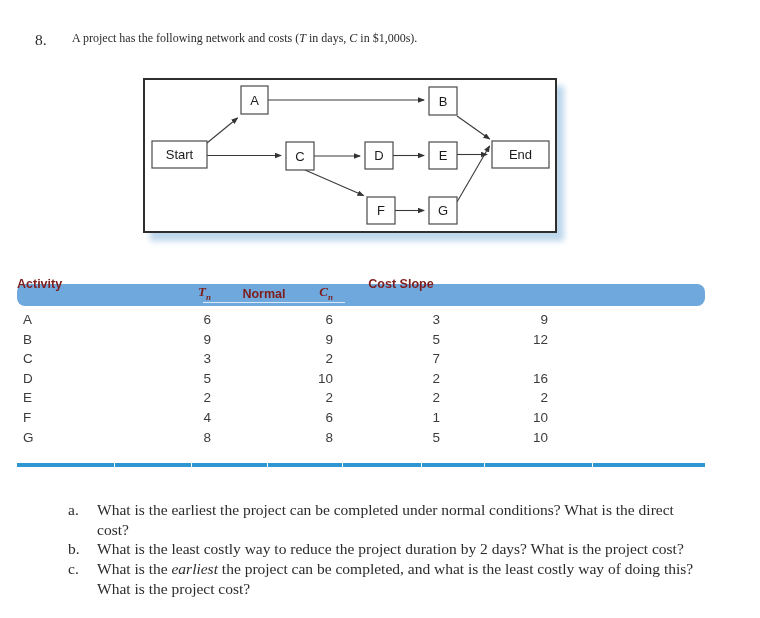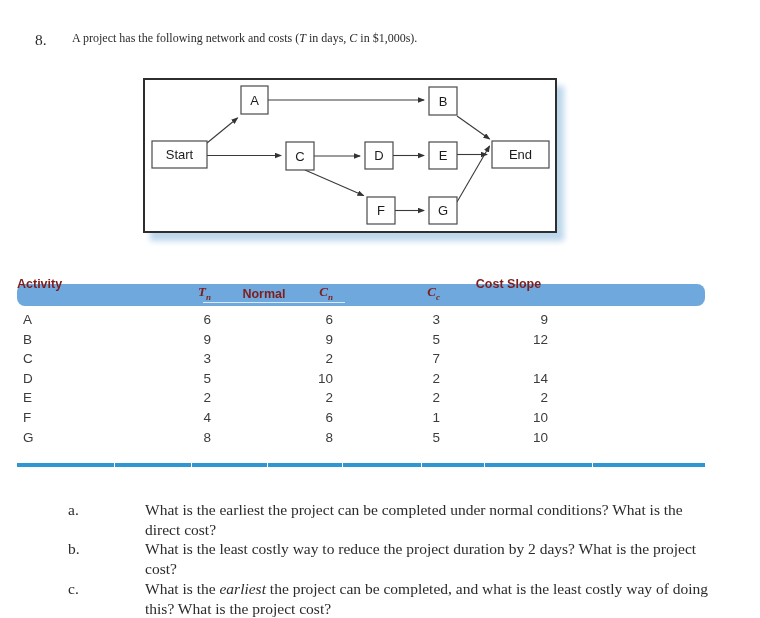--- a/index.html
+++ b/index.html
@@ -56,21 +56,21 @@
   .cell-activity { padding-left:6px; }
   .cell-num { text-align:right; padding-right:2px; }
 
   .blueline { position:absolute; left:0; top:179px; width:688px; height:4px; display:flex; gap:1px; }
   .blueline span { background:#2e96d1; height:4px; display:block; }
 
   
   .questions { position:absolute; left:68px; top:500px; width:640px; font-size:15.5px; line-height:19.7px; }
   .q { display:flex; }
   .q-label { flex:0 0 29px; }
-  .q-text { width:600px;margin-left:48px; }
+  .q-text { width:600px; }
   .q-em { font-style:italic; }
 </style>
 </head>
 <body>
 
 <div class="prob-num">8.</div>
 <div class="prob-stmt"><span>A project has the following network and costs (</span><span class="var-it">T</span><span> in days, </span><span class="var-it">C</span><span> in $1,000s).</span></div>
 
 <div class="diagram">
   <svg width="410" height="151" viewBox="0 0 410 151">
@@ -130,21 +130,20 @@
   </svg>
 </div>
 
 <div class="ctable">
   <div class="thead">
     <div class="group group-normal"><span class="gtxt">Normal</span></div>
     <div class="cols">
       <div class="col-activity">Activity</div>
       <div class="col-num varhead"><span>T</span><sub>n</sub></div>
       <div class="col-num varhead"><span>C</span><sub>n</sub></div>
-      <div class="col-num varhead"><span>C</span><sub>c</sub></div>
       <div class="col-slope">Cost Slope</div>
     </div>
   </div>
 
   <div class="tbody">
     <div class="trow">
       <div class="cell-activity">A</div>
       <div class="cell-num">6</div>
       <div class="cell-num">6</div>
       <div class="cell-num">3</div>
@@ -164,21 +163,21 @@
       <div class="cell-num">3</div>
       <div class="cell-num">2</div>
       <div class="cell-num">7</div>
       <div class="cell-num"></div>
     </div>
     <div class="trow">
       <div class="cell-activity">D</div>
       <div class="cell-num">5</div>
       <div class="cell-num">10</div>
       <div class="cell-num">2</div>
-      <div class="cell-num">14</div>
+      <div class="cell-num">16</div>
       <div class="cell-num"></div>
     </div>
     <div class="trow">
       <div class="cell-activity">E</div>
       <div class="cell-num">2</div>
       <div class="cell-num">2</div>
       <div class="cell-num">2</div>
       <div class="cell-num">2</div>
       <div class="cell-num"></div>
     </div>

